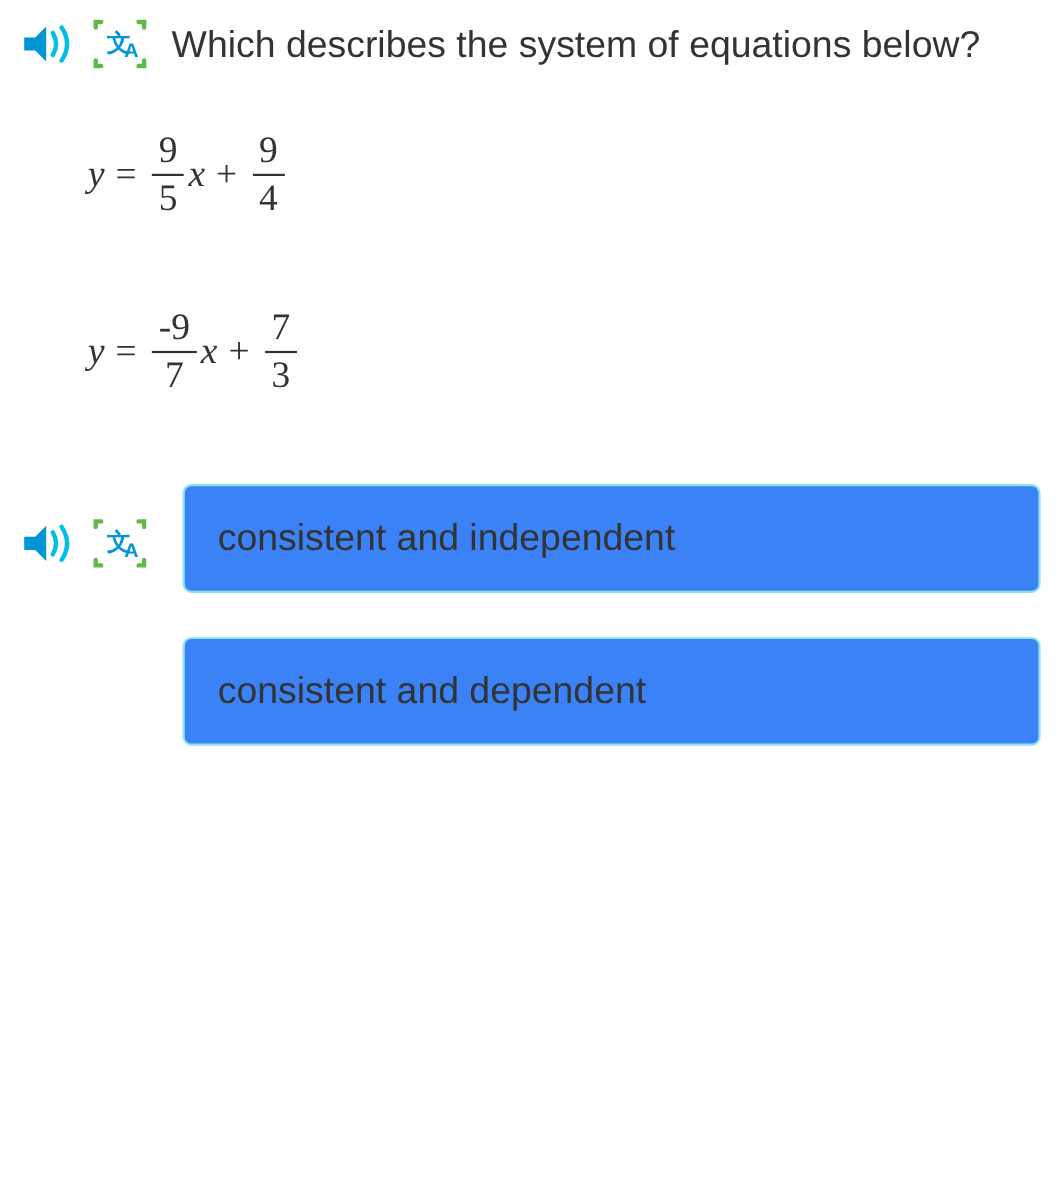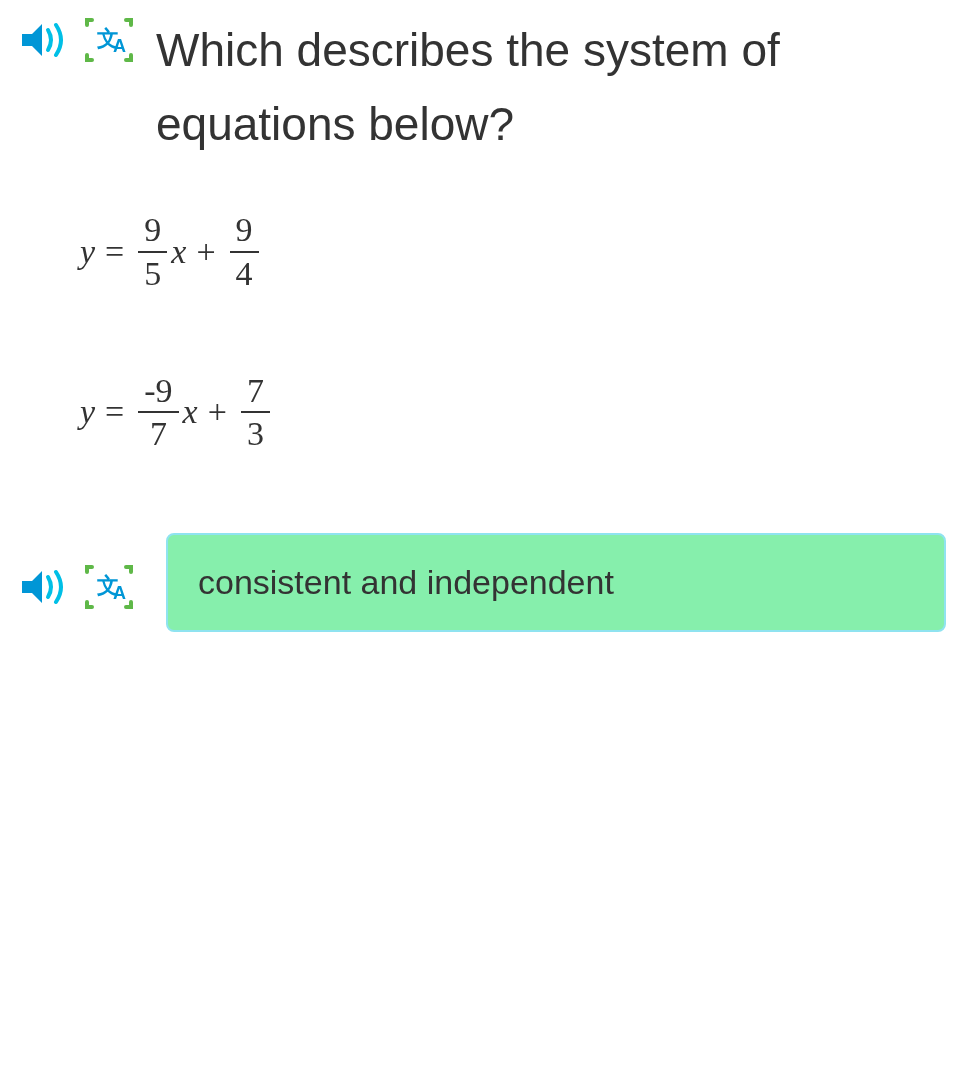--- a/index.html
+++ b/index.html
@@ -36,23 +36,24 @@
       justify-content: center;
     }
     .translate-icon {
       width: 54px;
       height: 48px;
       display: flex;
       align-items: center;
       justify-content: center;
     }
     .question-text {
-      font-size: 46px;
+      font-size: 34px;
       line-height: 1.6;
       padding-top: 2px;
+      text-align: center;
     }
     .equations {
       margin-left: 60px;
       margin-bottom: 50px;
     }
     .equation {
       margin-bottom: 80px;
       display: flex;
       align-items: center;
       font-size: 34px;
@@ -97,21 +98,21 @@
     }
     .answers-list {
       display: flex;
       flex-direction: column;
       gap: 40px;
       flex: 1;
     }
     .answer-button {
       border: 2px solid #8fe3f0;
       border-radius: 8px;
-      background: #86efac;
+      background: #3b82f6;
       padding: 28px 30px;
       font-size: 34px;
       font-family: Verdana, Geneva, sans-serif;
       color: #333;
       text-align: left;
       cursor: pointer;
       width: 100%;
     }
   </style>
 </head>
@@ -187,14 +188,15 @@
         <path d="M 44 4 L 49 4 L 49 9" stroke="#5fb848" stroke-width="4" fill="none" stroke-linecap="round"></path>
         <path d="M 5 39 L 5 44 L 10 44" stroke="#5fb848" stroke-width="4" fill="none" stroke-linecap="round"></path>
         <path d="M 44 44 L 49 44 L 49 39" stroke="#5fb848" stroke-width="4" fill="none" stroke-linecap="round"></path>
         <text x="15" y="30" font-size="22" fill="#0096d6" font-weight="bold" font-family="Arial">文</text>
         <text x="31" y="36" font-size="18" fill="#0096d6" font-weight="bold" font-family="Arial">A</text>
       </svg>
     </div>
   </div>
   <div class="answers-list">
     <button class="answer-button">consistent and independent</button>
+    <button class="answer-button">consistent and dependent</button>
   </div>
 </div>
 
 </body></html>

